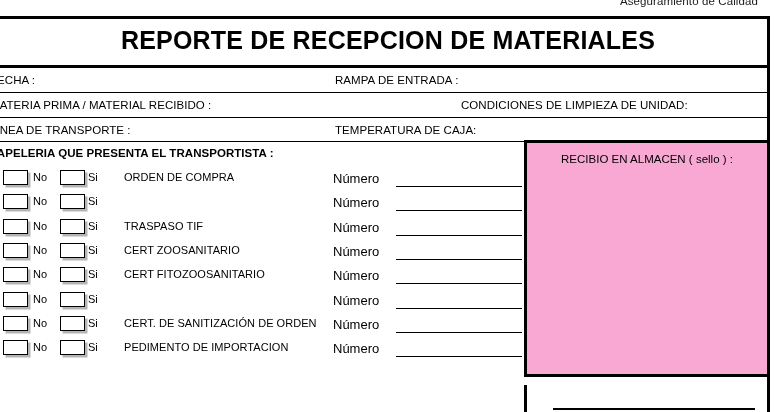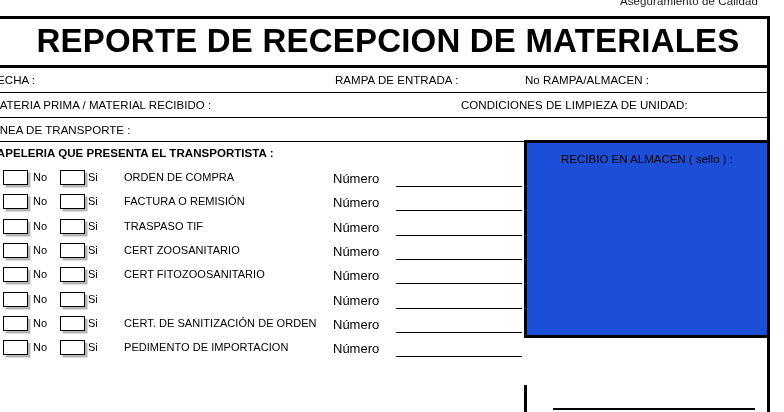--- a/index.html
+++ b/index.html
@@ -51,21 +51,21 @@
     top: 16px;
     width: 782px;
     height: 52px;
     box-sizing: border-box;
     border-bottom: 3px solid #000;
     display: flex;
     align-items: center;
     justify-content: center;
   }
   .title-text {
-    font-size: 33px;
+    font-size: 25px;
     font-weight: bold;
     color: #000;
     letter-spacing: .2px;
     white-space: nowrap;
     padding-left: 18px;
   }
 
   
   .hdr-row {
     position: absolute;
@@ -153,27 +153,27 @@
     height: 0;
     border-bottom: 1.3px solid #000;
   }
 
   
   .sello-panel {
     position: absolute;
     left: 524px;
     top: 140px;
     width: 246px;
-    height: 198px;
+    height: 237px;
     box-sizing: border-box;
     border-left: 3px solid #000;
     border-top: 3px solid #000;
     border-right: 3px solid #000;
     border-bottom: 3px solid #000;
-    background: #1d4ed8;
+    background: #f9a8d4;
   }
   .sello-title {
     position: absolute;
     left: 0;
     right: 0;
     top: 10px;
     text-align: center;
     font-size: 11.5px;
     color: #000;
     white-space: nowrap;
@@ -207,50 +207,49 @@
 
   <div class="form-frame"></div>
 
   <div class="title-band">
     <div class="title-text">REPORTE DE RECEPCION DE MATERIALES</div>
   </div>
 
   <div class="hdr-row hdr-row-1">
     <span class="hdr-label" style="left:2px;">FECHA :</span>
     <span class="hdr-label" style="left:347px;">RAMPA DE ENTRADA :</span>
-    <span class="hdr-label" style="left:537px;">No RAMPA/ALMACEN :</span>
   </div>
 
   <div class="hdr-row hdr-row-2">
     <span class="hdr-label" style="left:2px;">MATERIA PRIMA / MATERIAL RECIBIDO :</span>
     <span class="hdr-label" style="left:473px;">CONDICIONES DE LIMPIEZA DE UNIDAD:</span>
   </div>
 
   <div class="hdr-row hdr-row-3">
     <span class="hdr-label" style="left:2px;">LINEA DE TRANSPORTE :</span>
+    <span class="hdr-label" style="left:347px;">TEMPERATURA DE CAJA:</span>
   </div>
 
   <div class="section-heading">PAPELERIA QUE PRESENTA EL TRANSPORTISTA :</div>
 
   <div id="chk-rows">
       <div class="chk-row" style="top: 166px;">
         <span class="chk-box no-box"></span>
         <span class="chk-caption cap-no">No</span>
         <span class="chk-box si-box"></span>
         <span class="chk-caption cap-si">Si</span>
         <span class="chk-doc">ORDEN DE COMPRA</span>
         <span class="chk-num-label">Número</span>
         <span class="chk-num-line"></span>
       </div>
       <div class="chk-row" style="top: 190.3px;">
         <span class="chk-box no-box"></span>
         <span class="chk-caption cap-no">No</span>
         <span class="chk-box si-box"></span>
         <span class="chk-caption cap-si">Si</span>
-        <span class="chk-doc">FACTURA O REMISIÓN</span>
         <span class="chk-num-label">Número</span>
         <span class="chk-num-line"></span>
       </div>
       <div class="chk-row" style="top: 214.6px;">
         <span class="chk-box no-box"></span>
         <span class="chk-caption cap-no">No</span>
         <span class="chk-box si-box"></span>
         <span class="chk-caption cap-si">Si</span>
         <span class="chk-doc">TRASPASO TIF</span>
         <span class="chk-num-label">Número</span>

